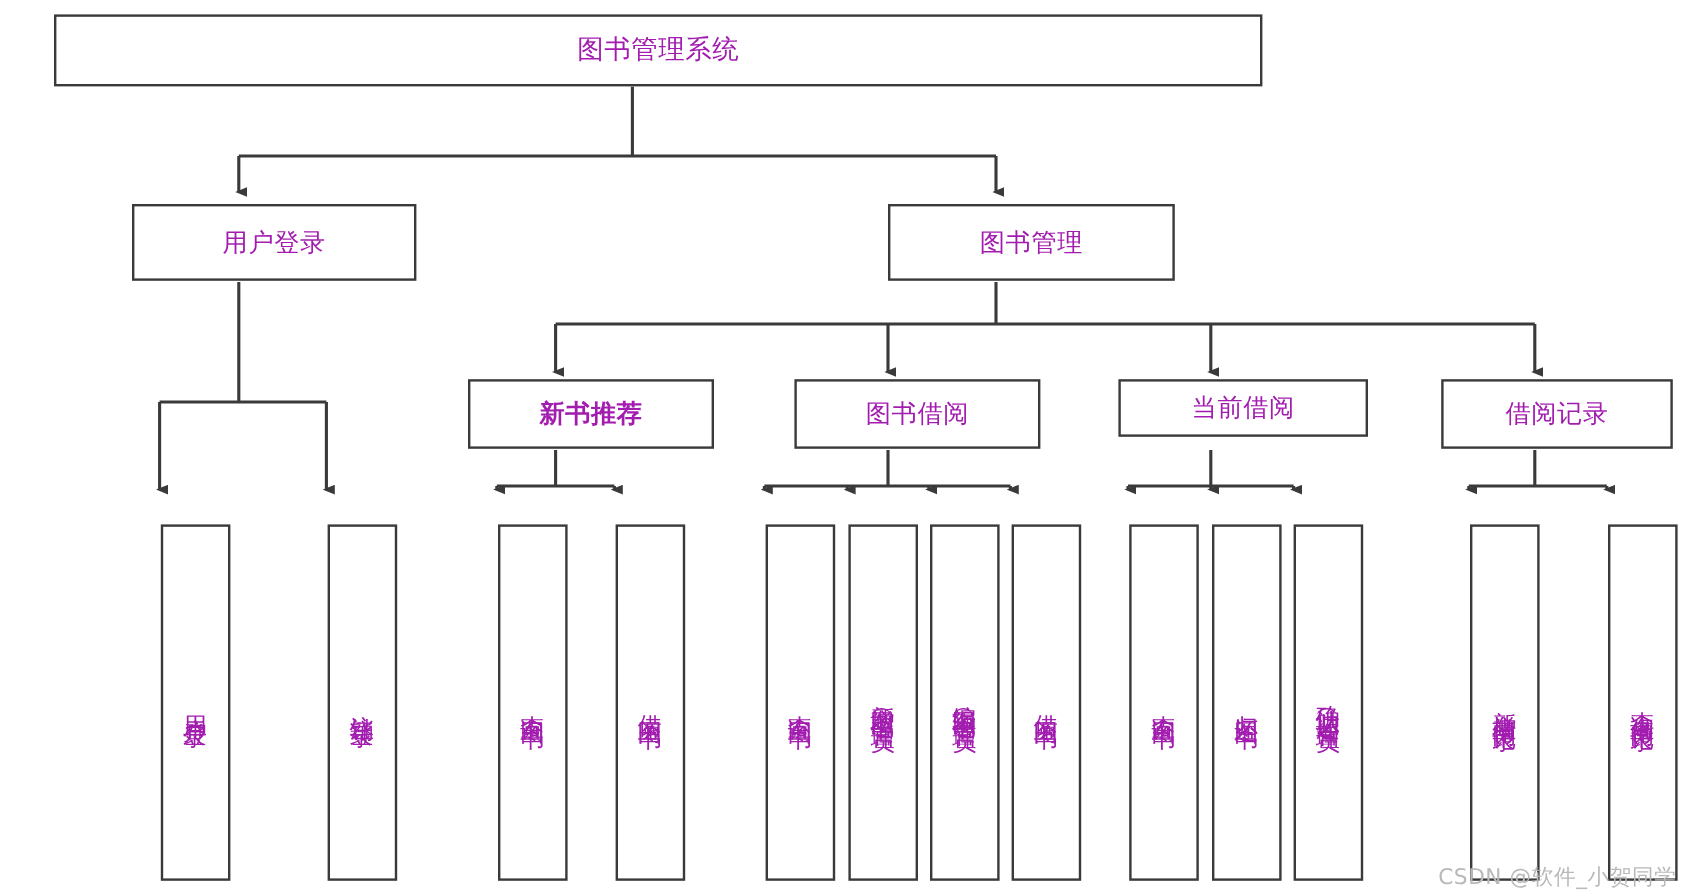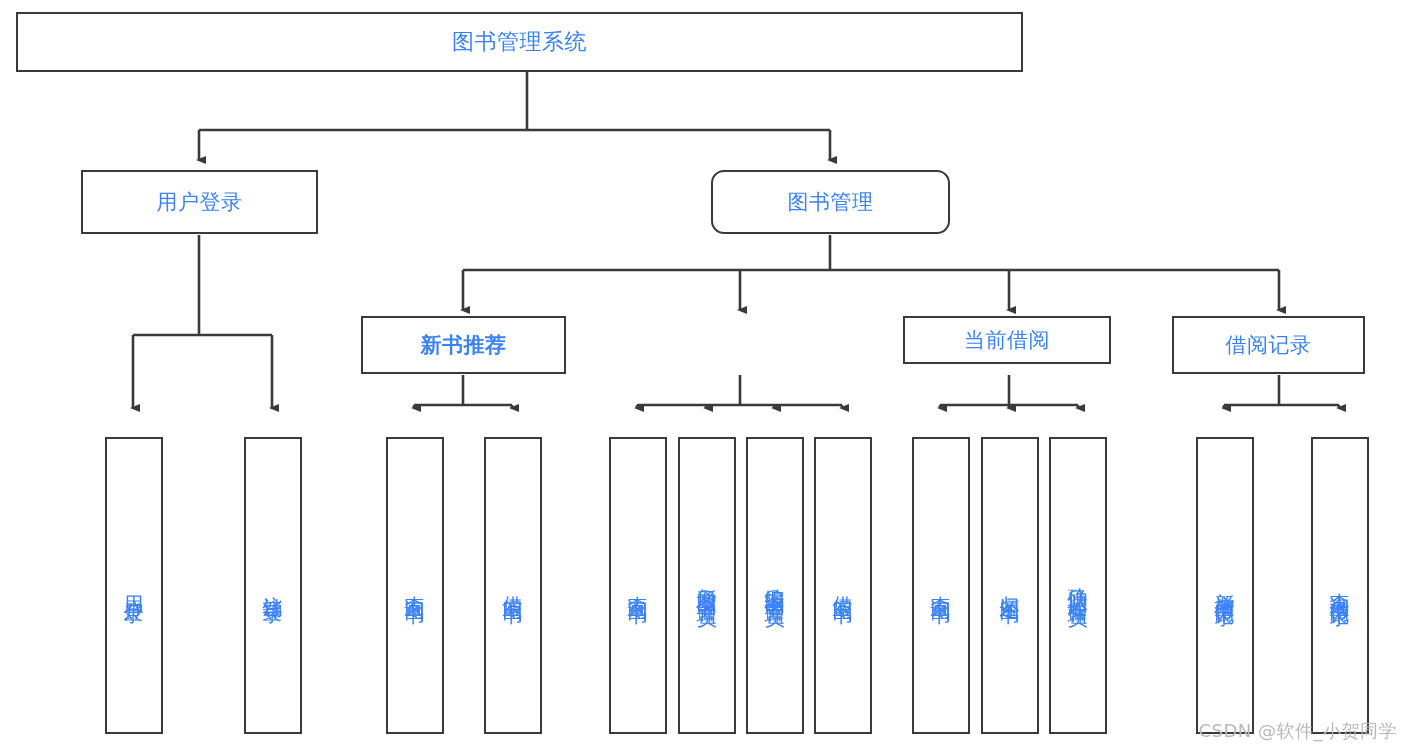--- a/index.html
+++ b/index.html
@@ -28,21 +28,22 @@
     pointer-events: none;
   }
   .node {
     position: absolute;
     box-sizing: border-box;
     background: #ffffff;
     border: 2px solid #3a3a3a;
     display: flex;
     align-items: center;
     justify-content: center;
-    color: #3b82f6;
+    color: #a21caf;
+    margin-left: 29px;
   }
   .node .label {
     line-height: 1.18;
     text-align: center;
     white-space: nowrap;
   }
   
   .node.horiz .label {
     font-size: 21px;
     letter-spacing: 0.5px;
@@ -131,27 +132,30 @@
     </g>
   </svg>
 
   <div class="node horiz root" style="left:16px; top:12px; width:1007px; height:60px;">
     <span class="label">图书管理系统</span>
   </div>
 
   <div class="node horiz" style="left:81px; top:170px; width:237px; height:64px;">
     <span class="label">用户登录</span>
   </div>
-  <div class="node horiz" style="left:711px; top:170px; width:239px; height:64px;border-radius:13px;">
+  <div class="node horiz" style="left:711px; top:170px; width:239px; height:64px;">
     <span class="label">图书管理</span>
   </div>
 
   <div class="node horiz" style="left:361px; top:316px; width:205px; height:58px;font-weight:bold;">
     <span class="label">新书推荐</span>
   </div>
+  <div class="node horiz" style="left:633px; top:316px; width:205px; height:58px;">
+    <span class="label">图书借阅</span>
+  </div>
   <div class="node horiz" style="left:903px; top:316px; width:208px; height:48px;">
     <span class="label">当前借阅</span>
   </div>
   <div class="node horiz" style="left:1172px; top:316px; width:193px; height:58px;">
     <span class="label">借阅记录</span>
   </div>
 
   <div class="node vert" style="left:105px; top:437px; width:58px; height:297px;">
     <span class="label">用户登录</span>
   </div>

